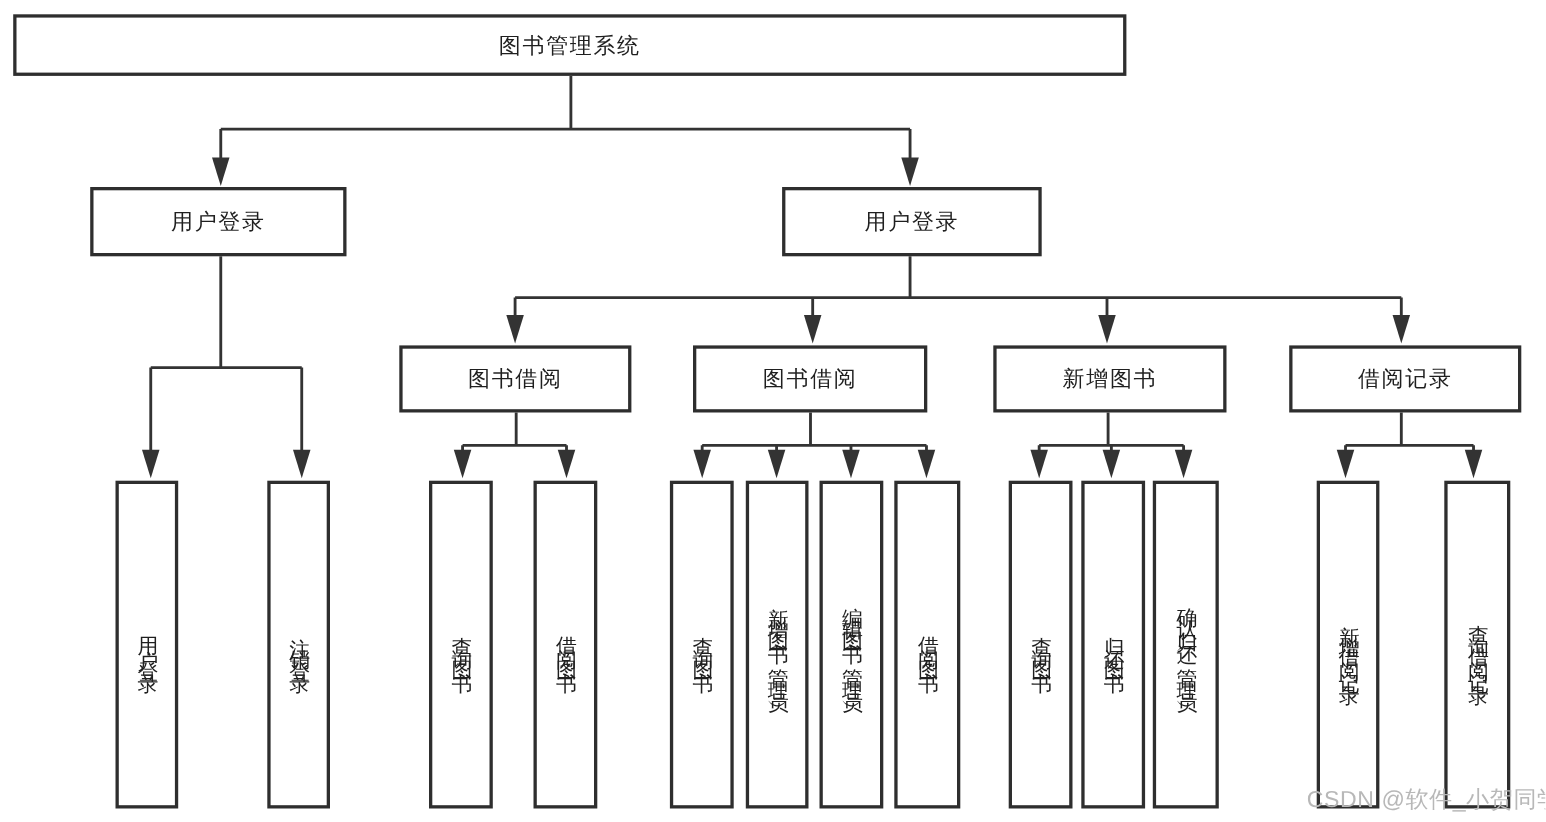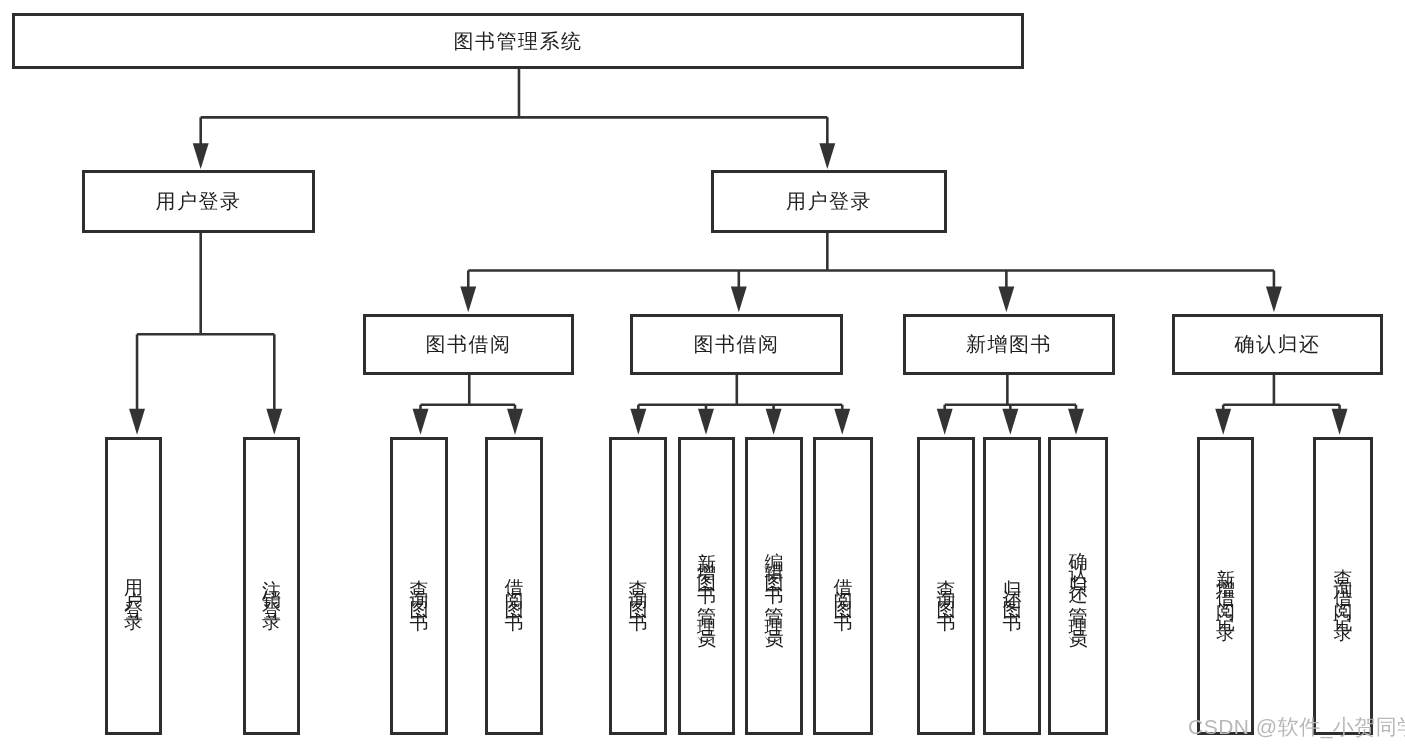--- a/index.html
+++ b/index.html
@@ -90,21 +90,21 @@
   <div class="box h" style="left:363px;top:314px;width:211px;height:61px">
     <span>图书借阅</span>
   </div>
   <div class="box h" style="left:630px;top:314px;width:213px;height:61px">
     <span>图书借阅</span>
   </div>
   <div class="box h" style="left:903px;top:314px;width:212px;height:61px">
     <span>新增图书</span>
   </div>
   <div class="box h" style="left:1172px;top:314px;width:211px;height:61px">
-    <span>确认归还</span>
+    <span>借阅记录</span>
   </div>
 
   <div class="box v" style="left:105px;top:437px;width:57px;height:298px">
     <span>用户登录</span>
   </div>
   <div class="box v" style="left:243px;top:437px;width:57px;height:298px">
     <span>注销登录</span>
   </div>
 
   <div class="box v" style="left:390px;top:437px;width:58px;height:298px">

